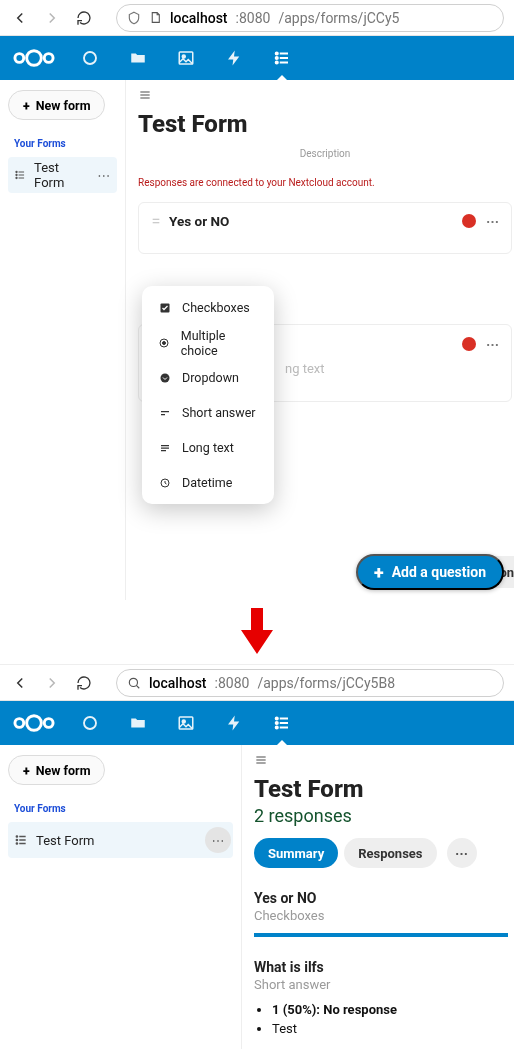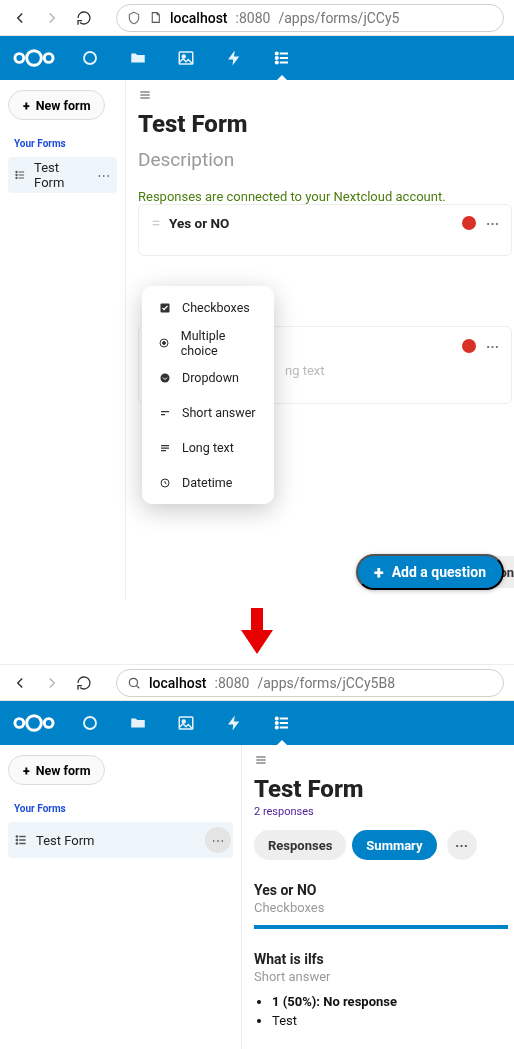--- a/index.html
+++ b/index.html
@@ -29,22 +29,22 @@
   .newform{display:inline-flex;align-items:center;gap:6px;border:1px solid #dcdcdc;background:#fafafa;border-radius:16px;height:30px;padding:0 14px;font-weight:700;font-size:12.5px;cursor:pointer;}
   .side-head{margin:18px 0 8px 6px;font-weight:700;color:#1d4ed8;font-size:10px;}
   .side-item{display:flex;align-items:center;gap:8px;height:36px;padding:0 2px 0 6px;font-size:13px;}
   .side-item.active{background:#eef6fb;border-radius:4px;}
   .side-item .more{margin-left:auto;width:26px;height:26px;border-radius:50%;display:flex;align-items:center;justify-content:center;color:#555;}
   .side-item .more.bg{background:#e4e4e4;}
 
   .main{flex:1;padding:8px 2px 0 12px;position:relative;overflow:hidden;}
   .menu-line{color:#888;line-height:1;margin:0 0 8px 0;}
   h1.title{font-size:24px;font-weight:800;margin:2px 0 10px 0;}
-  .desc{color:#9a9a9a;font-size:19px;margin-bottom:18px;}
-  .hint{color:#4d7c0f;font-size:13px;}
+  .desc{color:#9a9a9a;font-size:10px;margin-bottom:18px;text-align:center;}
+  .hint{color:#b91c1c;font-size:10px;margin-bottom:14px;}
 
   .qcard{border:1px solid #ededed;border-radius:6px;padding:10px 6px 14px 6px;margin-bottom:14px;position:relative;}
   .q-top{display:flex;align-items:center;gap:8px;padding-left:6px;}
   .qhandle{color:#bbb;}
   .qtitle{font-weight:700;font-size:13.5px;flex:1}
   .qtitle.placeholder{color:#bbb;font-weight:800;font-size:15px;}
   .q-right{margin-left:auto;display:flex;align-items:center;gap:10px;padding-right:4px;}
   .warn{width:14px;height:14px;border-radius:50%;background:#d93025;display:inline-block;}
   .dots{color:#777;letter-spacing:2px;font-weight:700}
   .subhint{color:#bbb;font-size:13px;margin:8px 0 0 24px;}
@@ -56,21 +56,21 @@
   .popover{position:absolute;left:142px;top:286px;width:132px;background:#fff;border-radius:10px;box-shadow:0 6px 24px rgba(0,0,0,.22);z-index:10;padding:4px 0;}
   .popover::after{content:"";position:absolute;bottom:-8px;left:50%;transform:translateX(-50%);border:8px solid transparent;border-top-color:#fff;}
   .p-item{display:flex;align-items:center;gap:10px;padding:0 16px;height:35px;font-size:12.5px;color:#222;cursor:pointer;}
   .p-item.hl{background:#f2f2f2;}
   .p-ico{width:14px;display:flex;justify-content:center;color:#555;}
 
   .arrow{display:flex;justify-content:center;padding:6px 0 8px 0;}
 
   
   .main2 h1.title{font-size:24px;font-weight:800;margin:4px 0 2px 0;}
-  .sub{color:#4c1d95;font-size:11px;margin-bottom:12px;}
+  .sub{color:#14532d;font-size:18px;margin-bottom:12px;}
   .tabs{display:flex;align-items:center;gap:6px;margin-bottom:22px;}
   .pill{height:30px;border-radius:15px;display:flex;align-items:center;padding:0 14px;font-weight:700;font-size:13px;background:#eee;color:#333;cursor:pointer;}
   .pill.primary{background:#0082c9;color:#fff;}
   .pill.more{width:30px;padding:0;justify-content:center;margin-left:4px;color:#555;}
 
   .qblk{margin-bottom:22px;}
   .qhead{font-weight:700;font-size:14px;margin-bottom:2px;}
   .qtype{color:#9a9a9a;font-size:13px;margin-bottom:10px;}
   .resrow{font-size:13px;color:#777;margin-bottom:4px;}
   .resrow b{color:#111;font-weight:700;}
@@ -369,22 +369,22 @@
 
     <div class="main main2" style="padding:8px 6px 0 12px;">
       <div class="menu-line">
           <svg width="14" height="14" viewBox="0 0 24 24" fill="none" stroke="#888" stroke-width="2.5">
             <path d="M4 7h16M4 12h16M4 17h16"></path>
           </svg>
         </div>
       <h1 class="title">Test Form</h1>
       <div class="sub">2 responses</div>
       <div class="tabs">
+        <div class="pill primary">Summary</div>
         <div class="pill">Responses</div>
-        <div class="pill primary">Summary</div>
         <div class="pill more">⋯</div>
       </div>
 
       <div class="qblk">
         <div class="qhead">Yes or NO</div>
         <div class="qtype">Checkboxes</div>
         <div class="bar"></div>
       </div>
 
       <div class="qblk" style="margin-bottom:0;">

